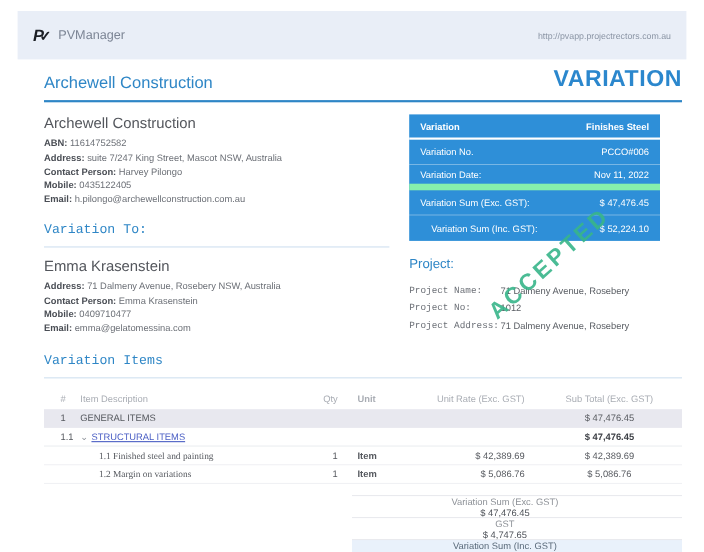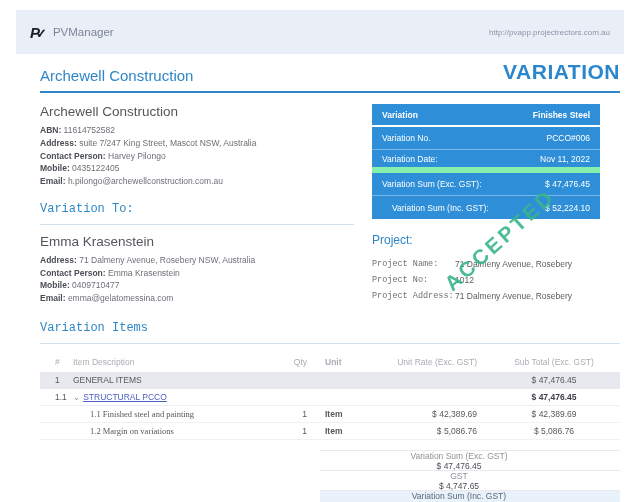--- a/index.html
+++ b/index.html
@@ -177,21 +177,21 @@
         <span class="c-desc">GENERAL ITEMS</span>
         <span class="c-qty"></span>
         <span class="c-unit"></span>
         <span class="c-rate"></span>
         <span class="c-sub">$ 47,476.45</span>
       </div>
 
       <div class="it-row row-subgroup">
         <span class="c-num">1.1</span>
         <span class="c-desc">
-          <span class="chev">⌄</span><span class="steel-link">STRUCTURAL PCCO</span>
+          <span class="chev">⌄</span><span class="steel-link">STRUCTURAL ITEMS</span>
         </span>
         <span class="c-qty"></span>
         <span class="c-unit"></span>
         <span class="c-rate"></span>
         <span class="c-sub">$ 47,476.45</span>
       </div>
 
       <div class="it-row row-item">
         <span class="c-num"></span>
         <span class="c-desc">1.1 Finished steel and painting</span>

